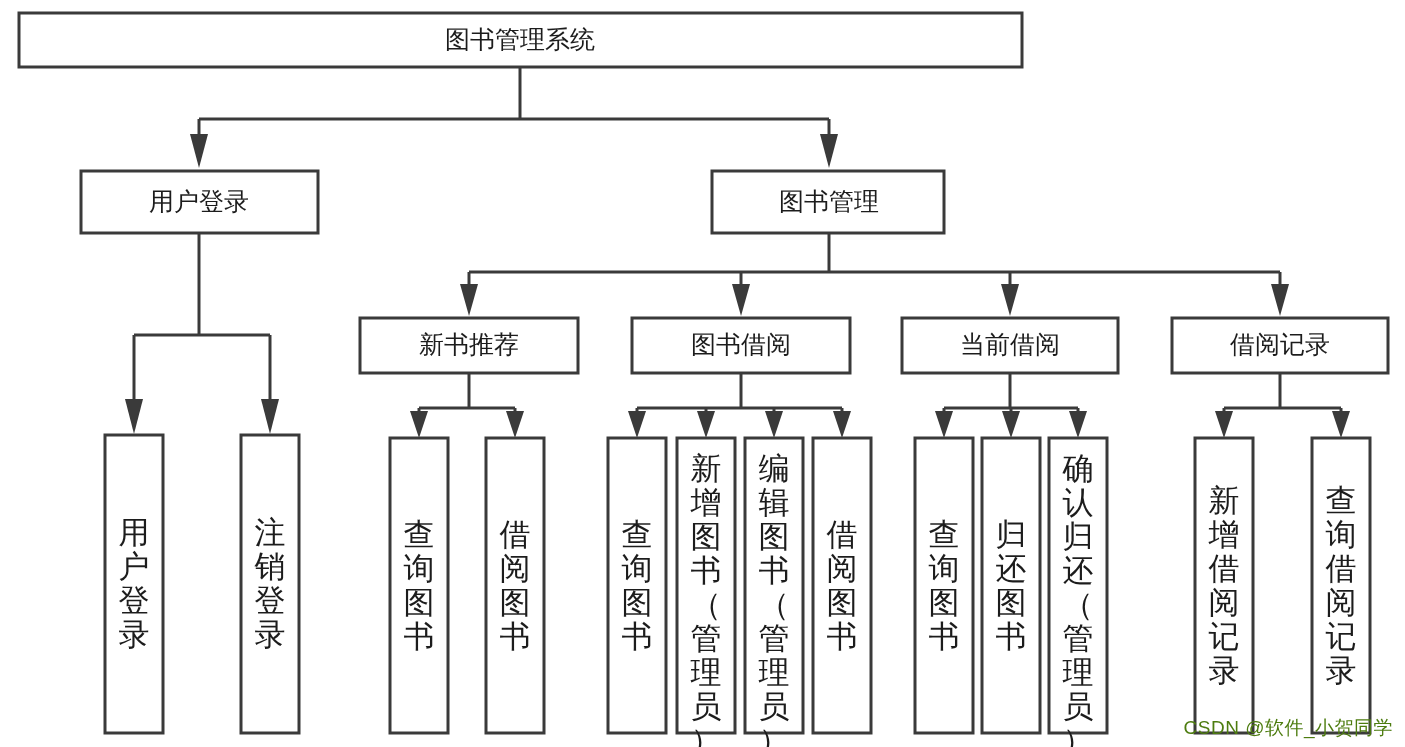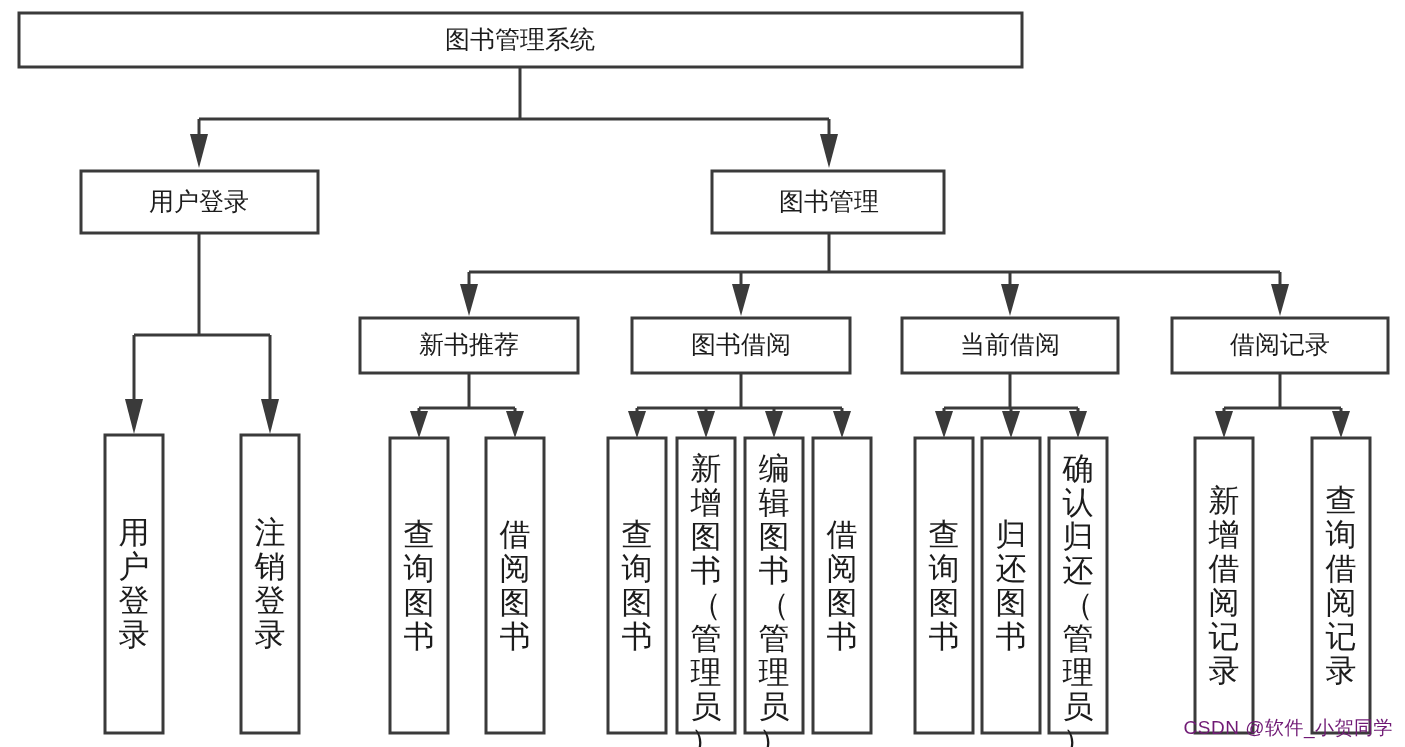--- a/index.html
+++ b/index.html
@@ -55,21 +55,21 @@
     fill: #1c1c1c;
     text-anchor: middle;
     white-space: pre;
   }
   .watermark {
     position: absolute;
     right: 12px;
     bottom: 6px;
     font-family: "Liberation Sans", sans-serif;
     font-size: 19px;
-    color: #701a75;
+    color: #4d7c0f;
     letter-spacing: 0.5px;
     user-select: none;
     white-space: nowrap;
   }
 </style>
 </head>
 <body>
 
 <div id="diagram-root">
 

